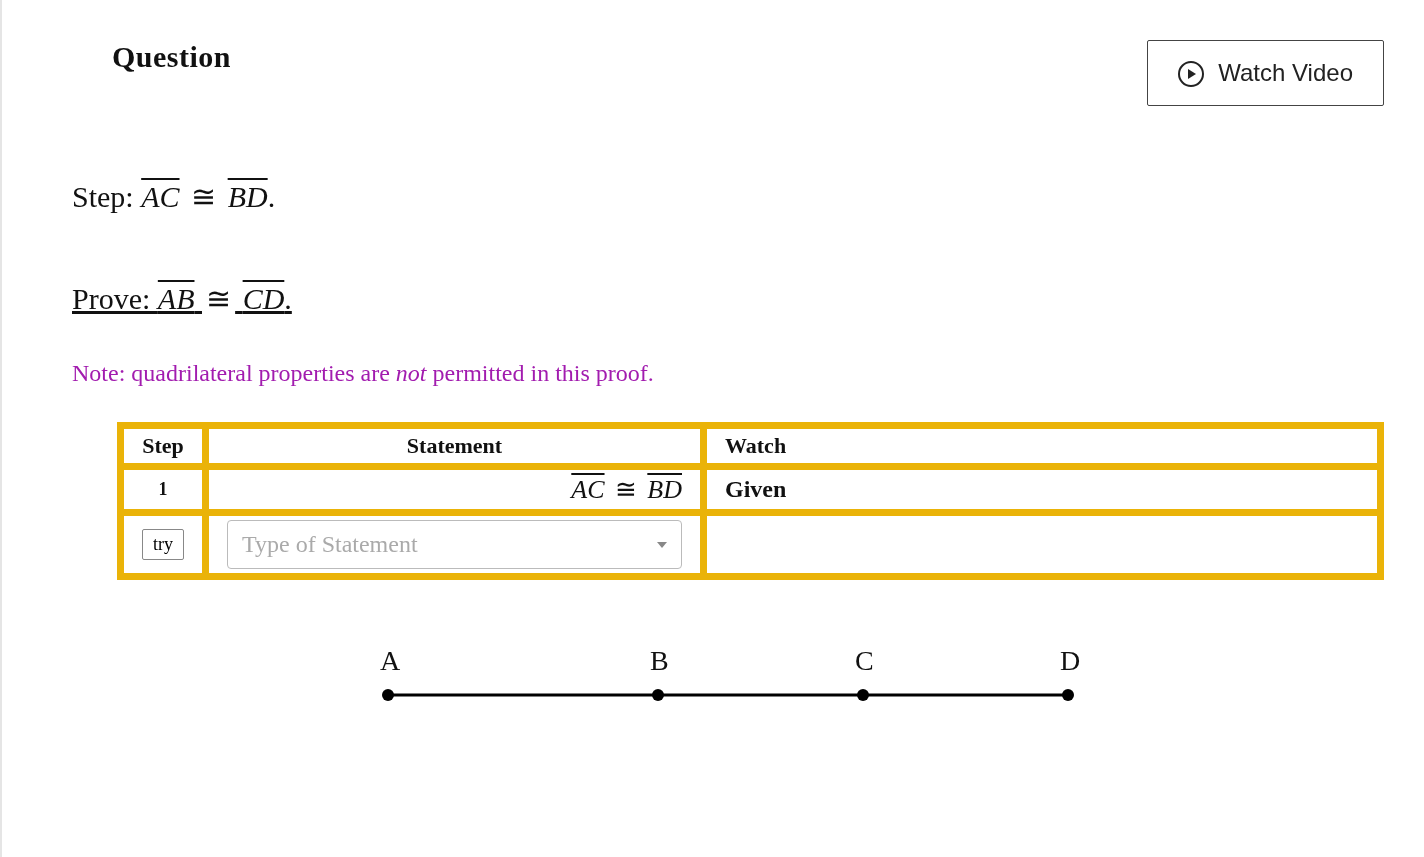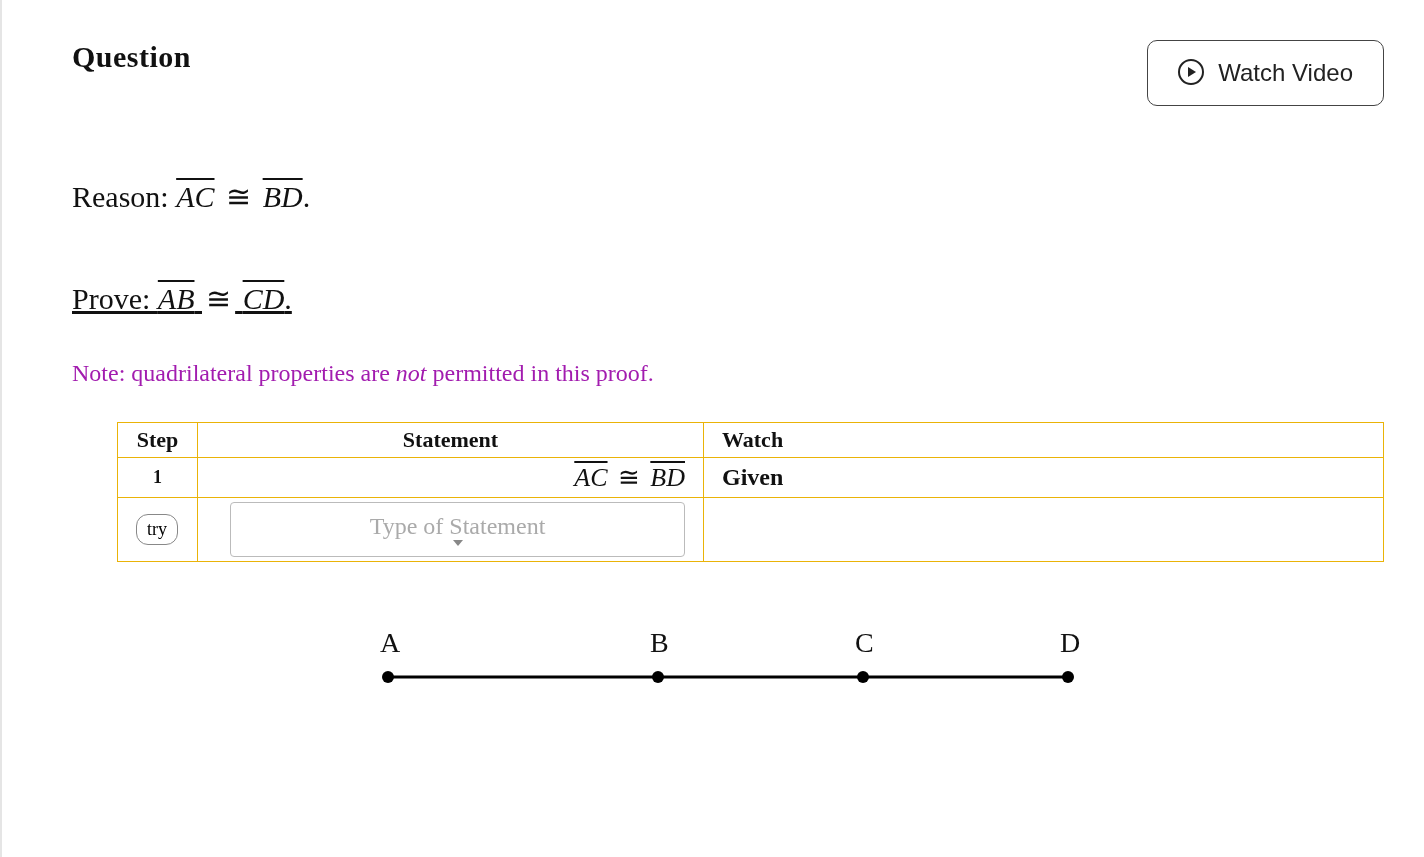--- a/index.html
+++ b/index.html
@@ -18,32 +18,33 @@
   .header-row {
     display: flex;
     justify-content: space-between;
     align-items: flex-start;
   }
   h1.question-title {
     font-size: 30px;
     font-weight: 700;
     font-family: Georgia, serif;
     letter-spacing: 0.5px;
+    margin-left: 40px;
   }
   .watch-video {
     font-family: -apple-system, Helvetica, Arial, sans-serif;
     font-size: 24px;
     font-weight: 400;
     color: #222;
     background: #fff;
     border: 1.5px solid #444;
-    border-radius: 10px;
+    border-radius: 2px;
     padding: 18px 30px;
     display: inline-flex;
-    align-items: flex-start;
+    align-items: flex-end;
     gap: 14px;
     cursor: pointer;
   }
   .watch-video .play-icon-outer {
     width: 26px; height: 26px;
     border: 2.5px solid #222;
     border-radius: 50%;
     display: flex; align-items: center; justify-content: center;
   }
   .watch-video .play-icon-inner {
@@ -81,60 +82,59 @@
   .note em { font-style: italic; }
 
   table.proof {
     margin-top: 35px;
     margin-left: 45px;
     width: calc(100% - 45px);
     border-collapse: collapse;
     font-family: Georgia, serif;
   }
   table.proof th, table.proof td {
-    border: 1px solid #eab308;
+    border: 7px solid #eab308;
     padding: 4px 18px;
     text-align: left;
     font-size: 24px;
     font-weight: 400;
   }
   table.proof th {
     font-weight: 700;
     font-size: 22px;
   }
   table.proof .col-step { width: 80px; text-align: center; }
   table.proof .col-stmt { width: 480px; text-align: center; }
   table.proof td.step-cell { text-align: center; font-weight: 700; font-size: 18px; }
   table.proof td.stmt-cell { text-align: right; font-size: 26px; }
   table.proof td.reason-cell { font-size: 24px; font-weight: bold; }
 
   .try-btn {
     font-family: Georgia, serif;
     font-size: 18px;
     border: 1.5px solid #888;
-    border-radius: 12px;
+    border-radius: 2px;
     background: #fff;
     padding: 4px 10px;
     cursor: pointer;
   }
   .stmt-select {
     display: inline-flex;
     align-items: center;
     justify-content: space-between;
     border: 1.5px solid #bbb;
     border-radius: 4px;
     width: 455px;
     padding: 10px 14px;
-    margin-left: 14px;
+    margin-left: 0;
     color: #aaa;
     font-size: 24px;
     font-family: Georgia, serif;
     cursor: pointer;
     background: #fff;
-    flex-direction: column;
   }
   .stmt-select .caret {
     width: 0; height: 0;
     border-left: 5px solid transparent;
     border-right: 5px solid transparent;
     border-top: 6px solid #888;
   }
   td.try-cell { text-align: center; padding: 12px 6px; }
   td.select-cell { padding: 8px 10px; }
 
@@ -159,21 +159,21 @@
     <h1 class="question-title">Question</h1>
     <button class="watch-video">
       <span class="play-icon-outer">
           <span class="play-icon-inner"></span>
         </span>
       <span>Watch Video</span>
     </button>
   </div>
 
   <p class="body-text">
-    <span>Reason: </span><span class="math"><span class="overline">AC</span> <span class="cong">≅</span> <span class="overline">BD</span></span><span>.</span>
+    <span>Step: </span><span class="math"><span class="overline">AC</span> <span class="cong">≅</span> <span class="overline">BD</span></span><span>.</span>
   </p>
 
   <p class="body-text prove">
     <span>Prove: </span><span class="math"><span class="overline">AB</span> <span class="cong">≅</span> <span class="overline">CD</span></span><span>.</span>
   </p>
 
   <p class="note">
     <span>Note: quadrilateral properties are </span><em>not</em><span> permitted in this proof.</span>
   </p>
 

